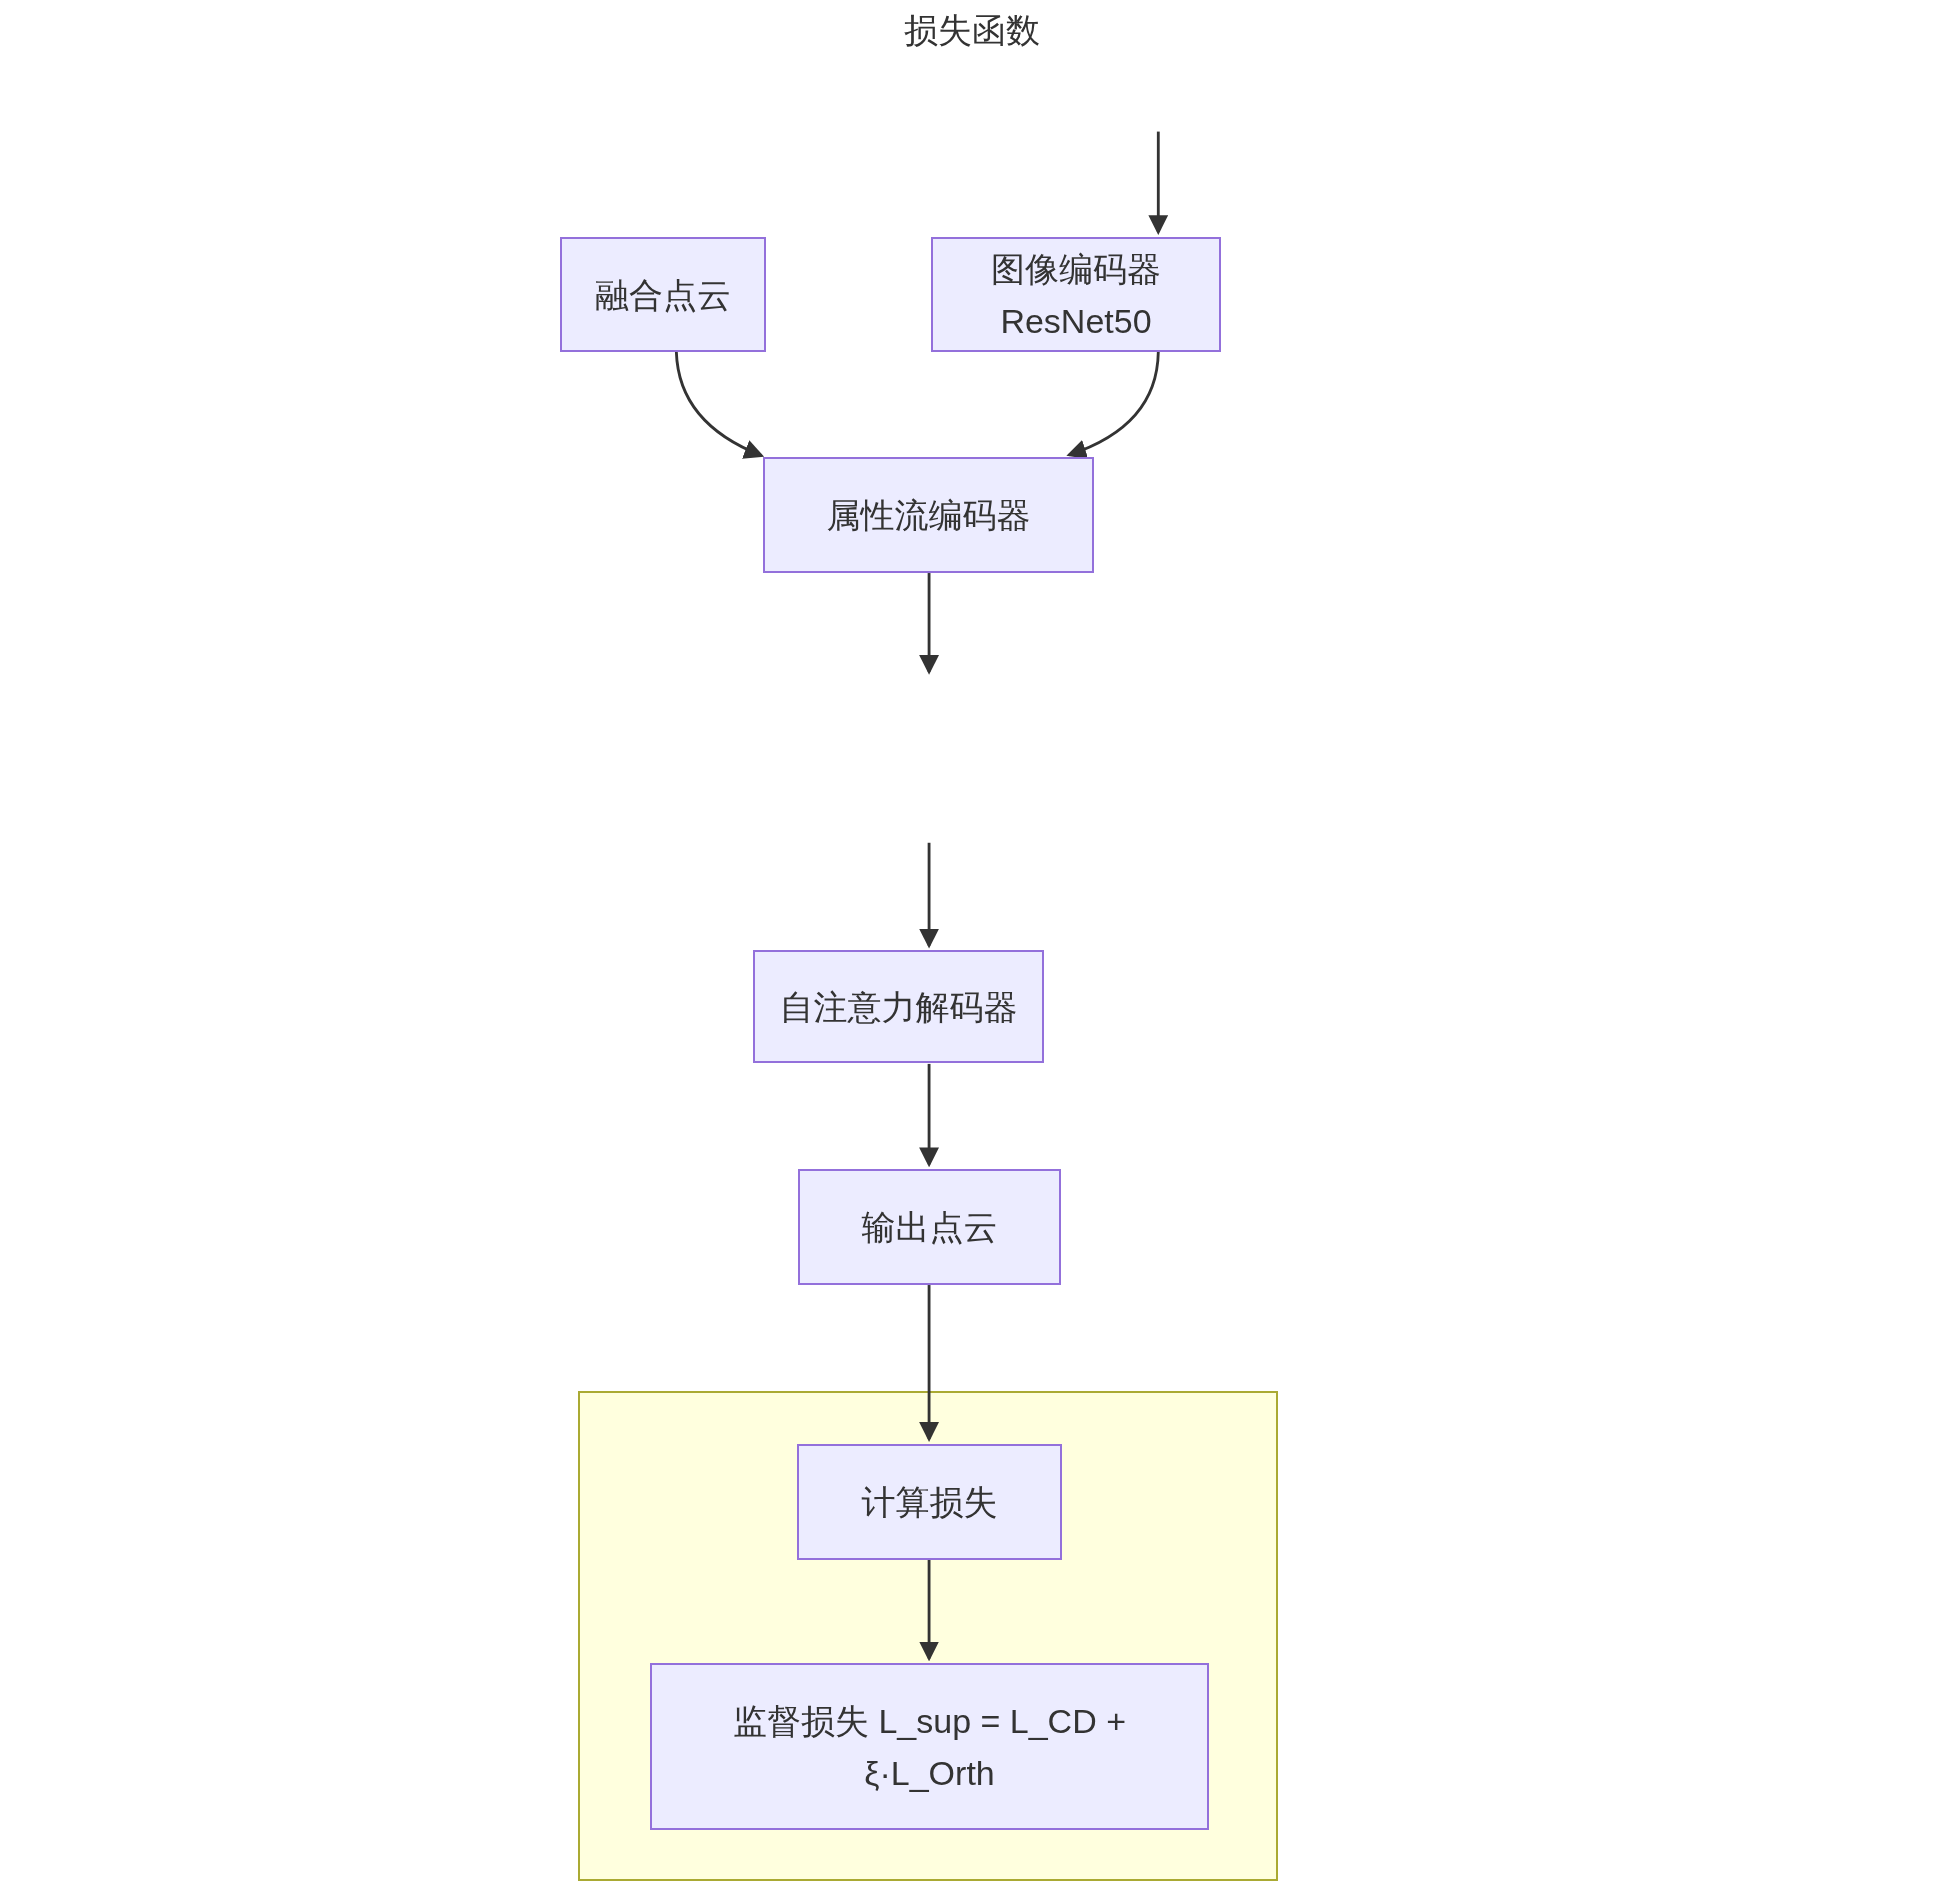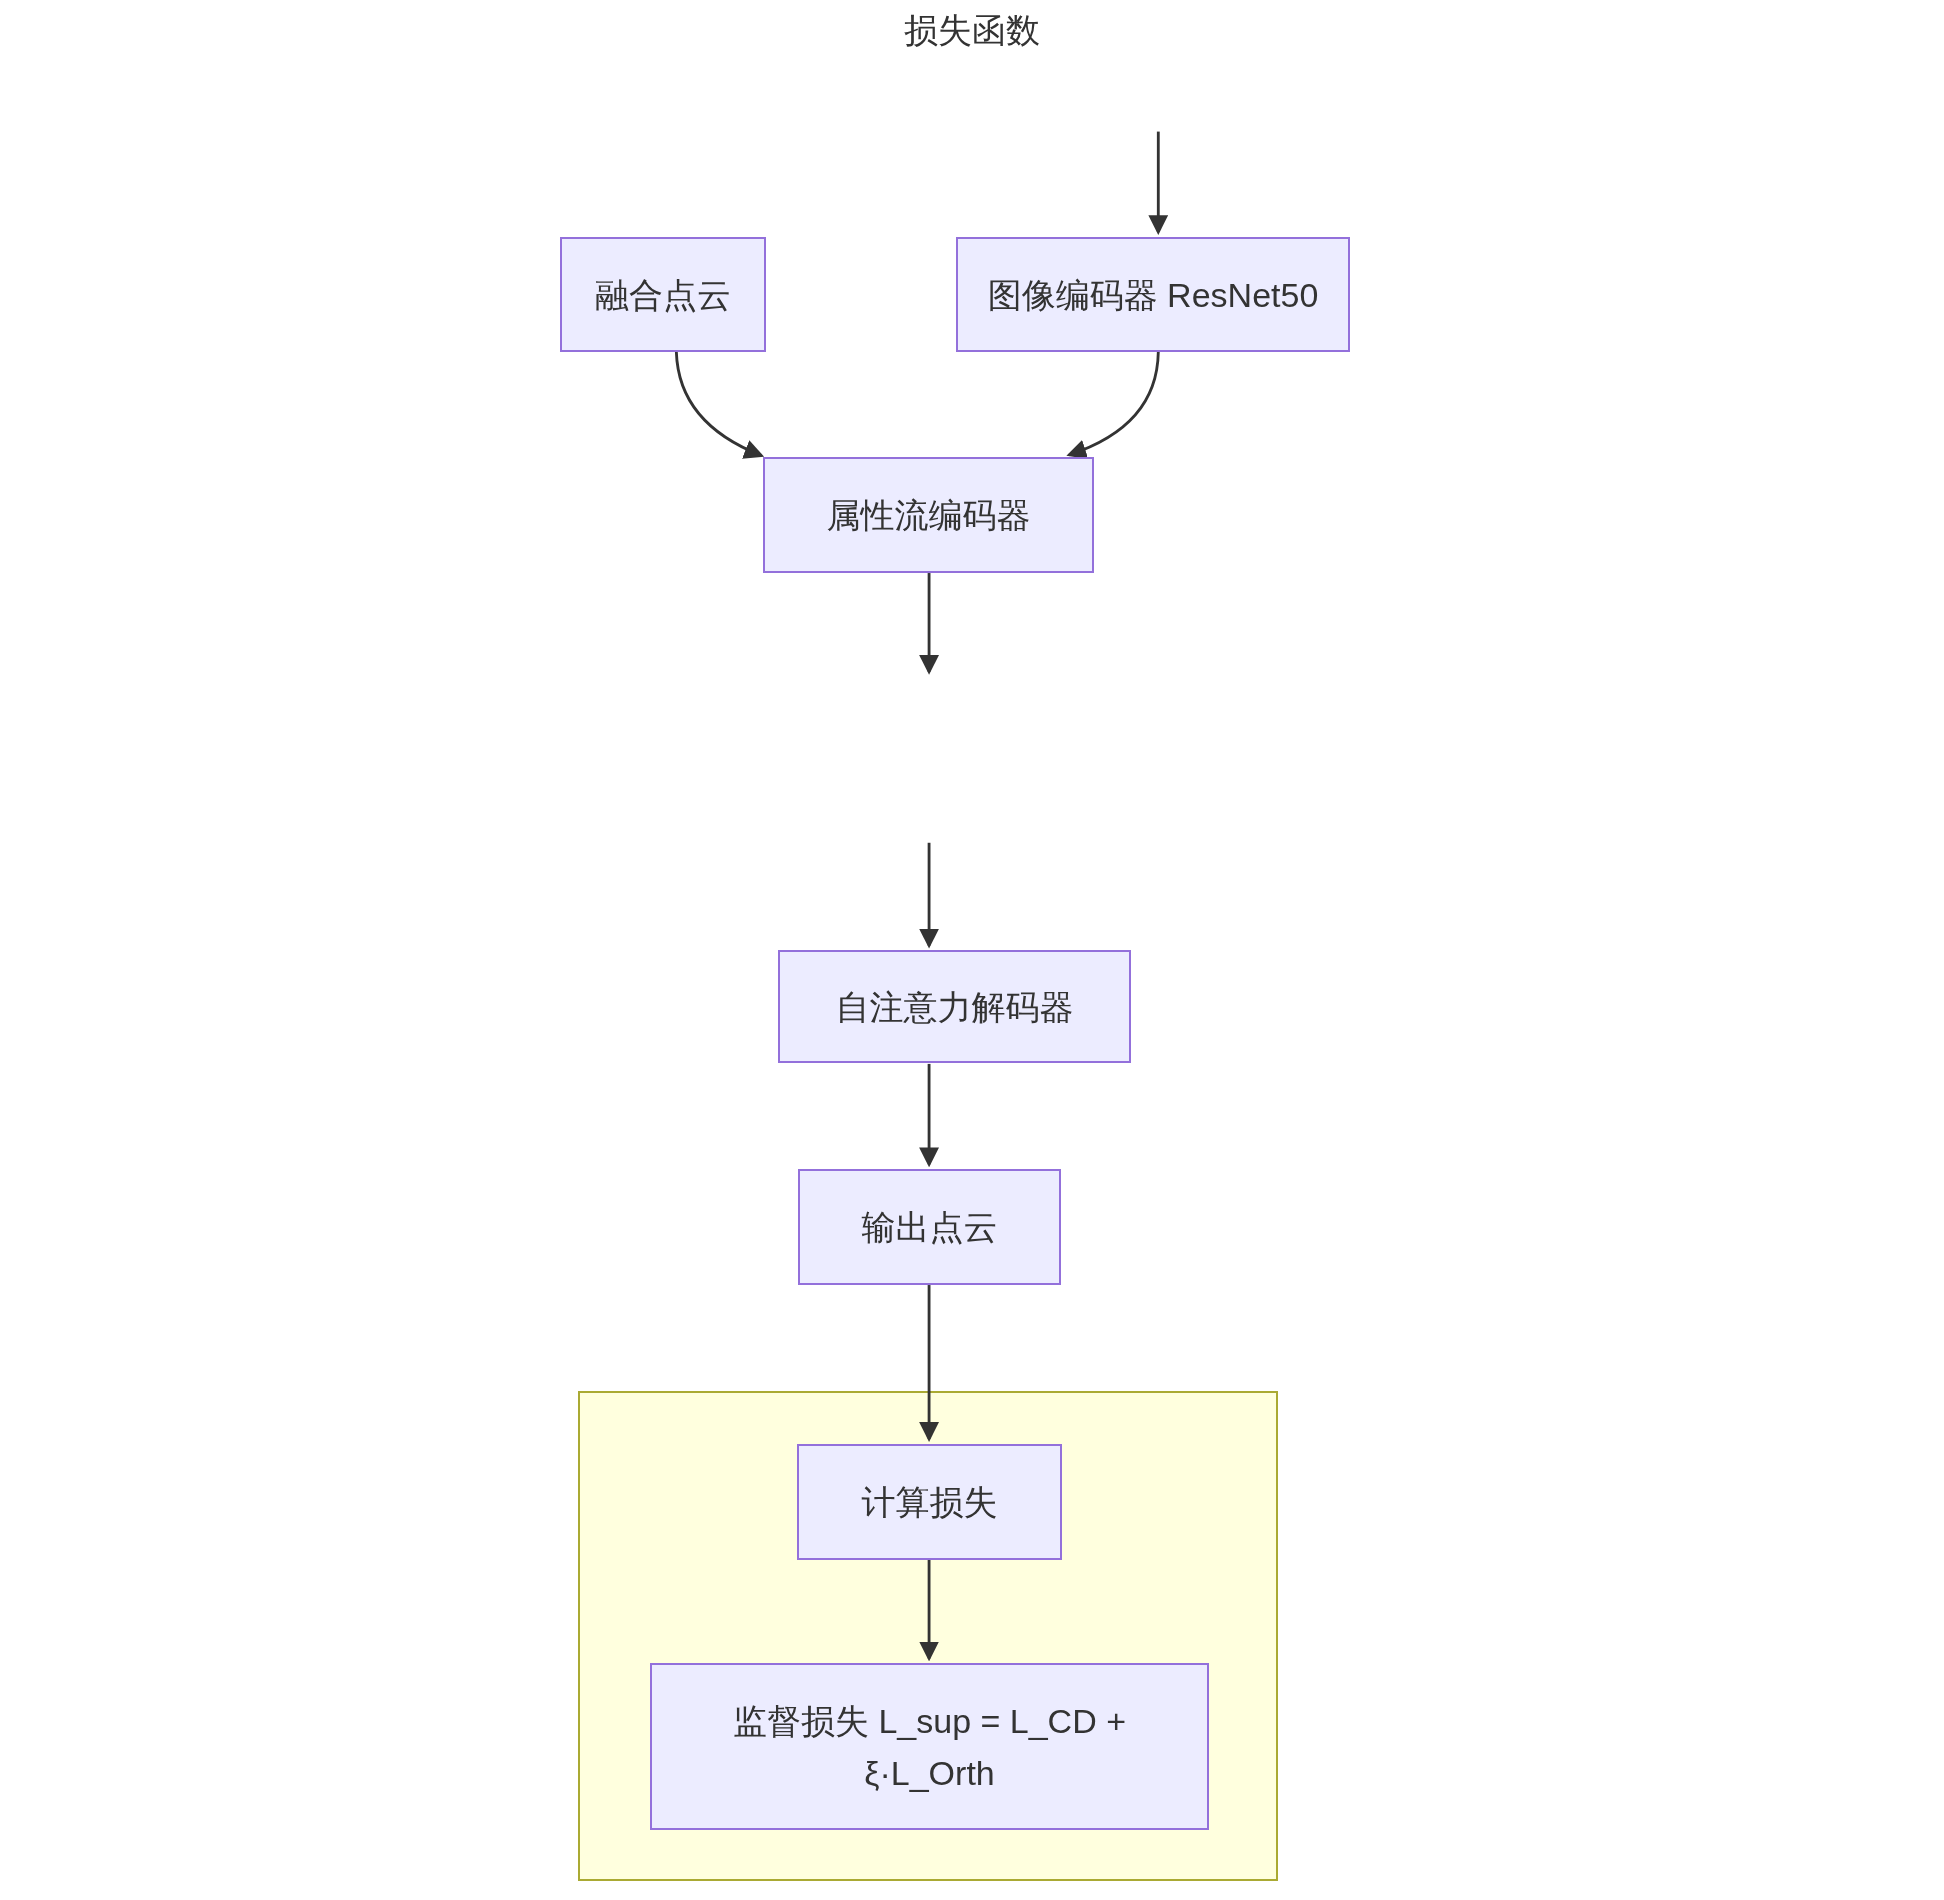--- a/index.html
+++ b/index.html
@@ -75,24 +75,24 @@
     align-items: center;
     justify-content: center;
     text-align: center;
     font-size: 34px;
     line-height: 52px;
     color: var(--text);
     z-index: 4;
   }
   .n-labeled-image        { left: 1009px; top: 16px;   width: 300px; height: 115px; }
   .n-fused-point-cloud    { left: 560px;  top: 237px;  width: 206px; height: 115px; }
-  .n-image-encoder        { left: 956px; top: 237px;  width: 394px; height: 115px; justify-content: center; }
+  .n-image-encoder        { left: 931px; top: 237px;  width: 290px; height: 115px; justify-content: center; }
   .n-attribute-flow       { left: 763px;  top: 457px;  width: 331px; height: 116px; }
   .n-shape-transformer    { left: 648px;  top: 676px;  width: 565px; height: 166px; }
-  .n-self-attn-decoder    { left: 778px;  top: 950px; width: 353px; height: 113px; }
+  .n-self-attn-decoder    { left: 753px;  top: 950px; width: 291px; height: 113px; }
   .n-output-point-cloud   { left: 798px;  top: 1169px; width: 263px; height: 116px; }
   .n-compute-loss         { left: 797px;  top: 1444px; width: 265px; height: 116px; }
   .n-supervised-loss      { left: 650px;  top: 1663px; width: 559px; height: 167px; }
 </style>
 </head>
 <body>
 
 <div class="canvas">
 
   <div class="cluster"></div>

